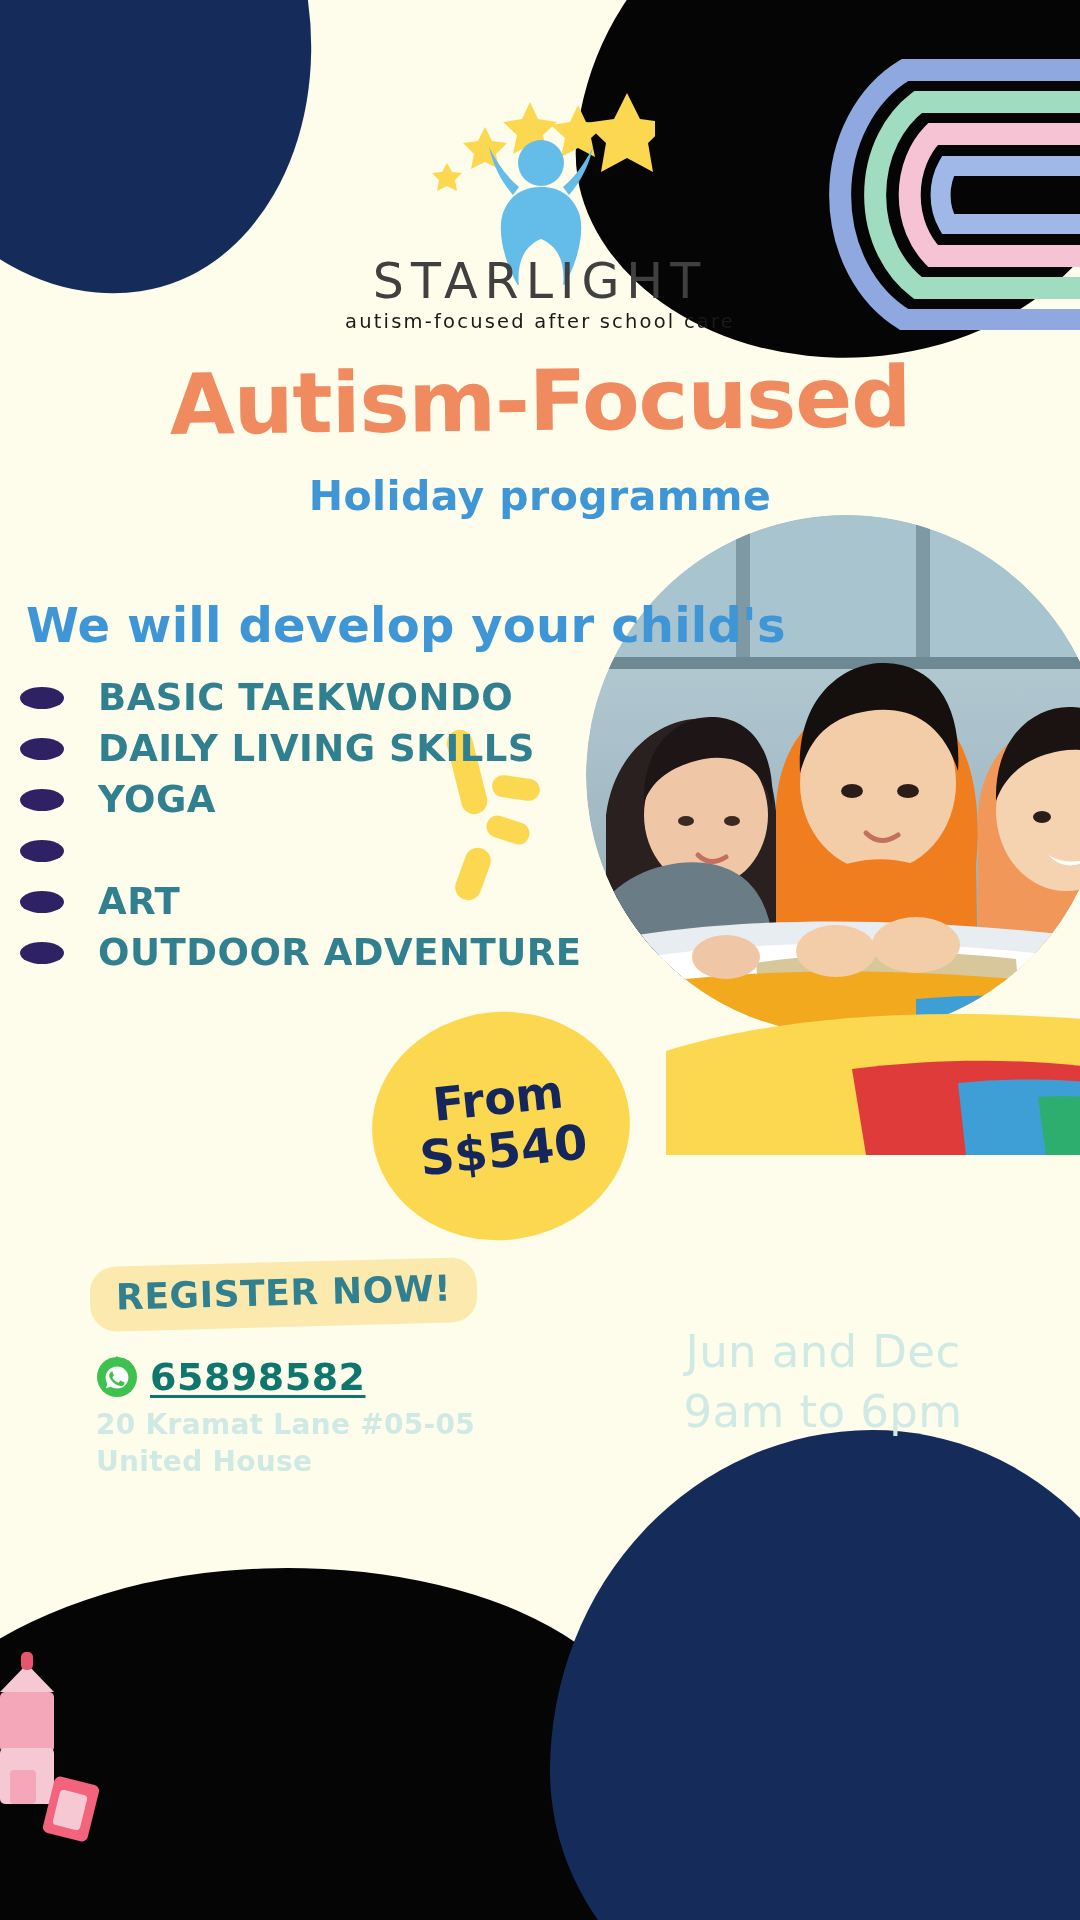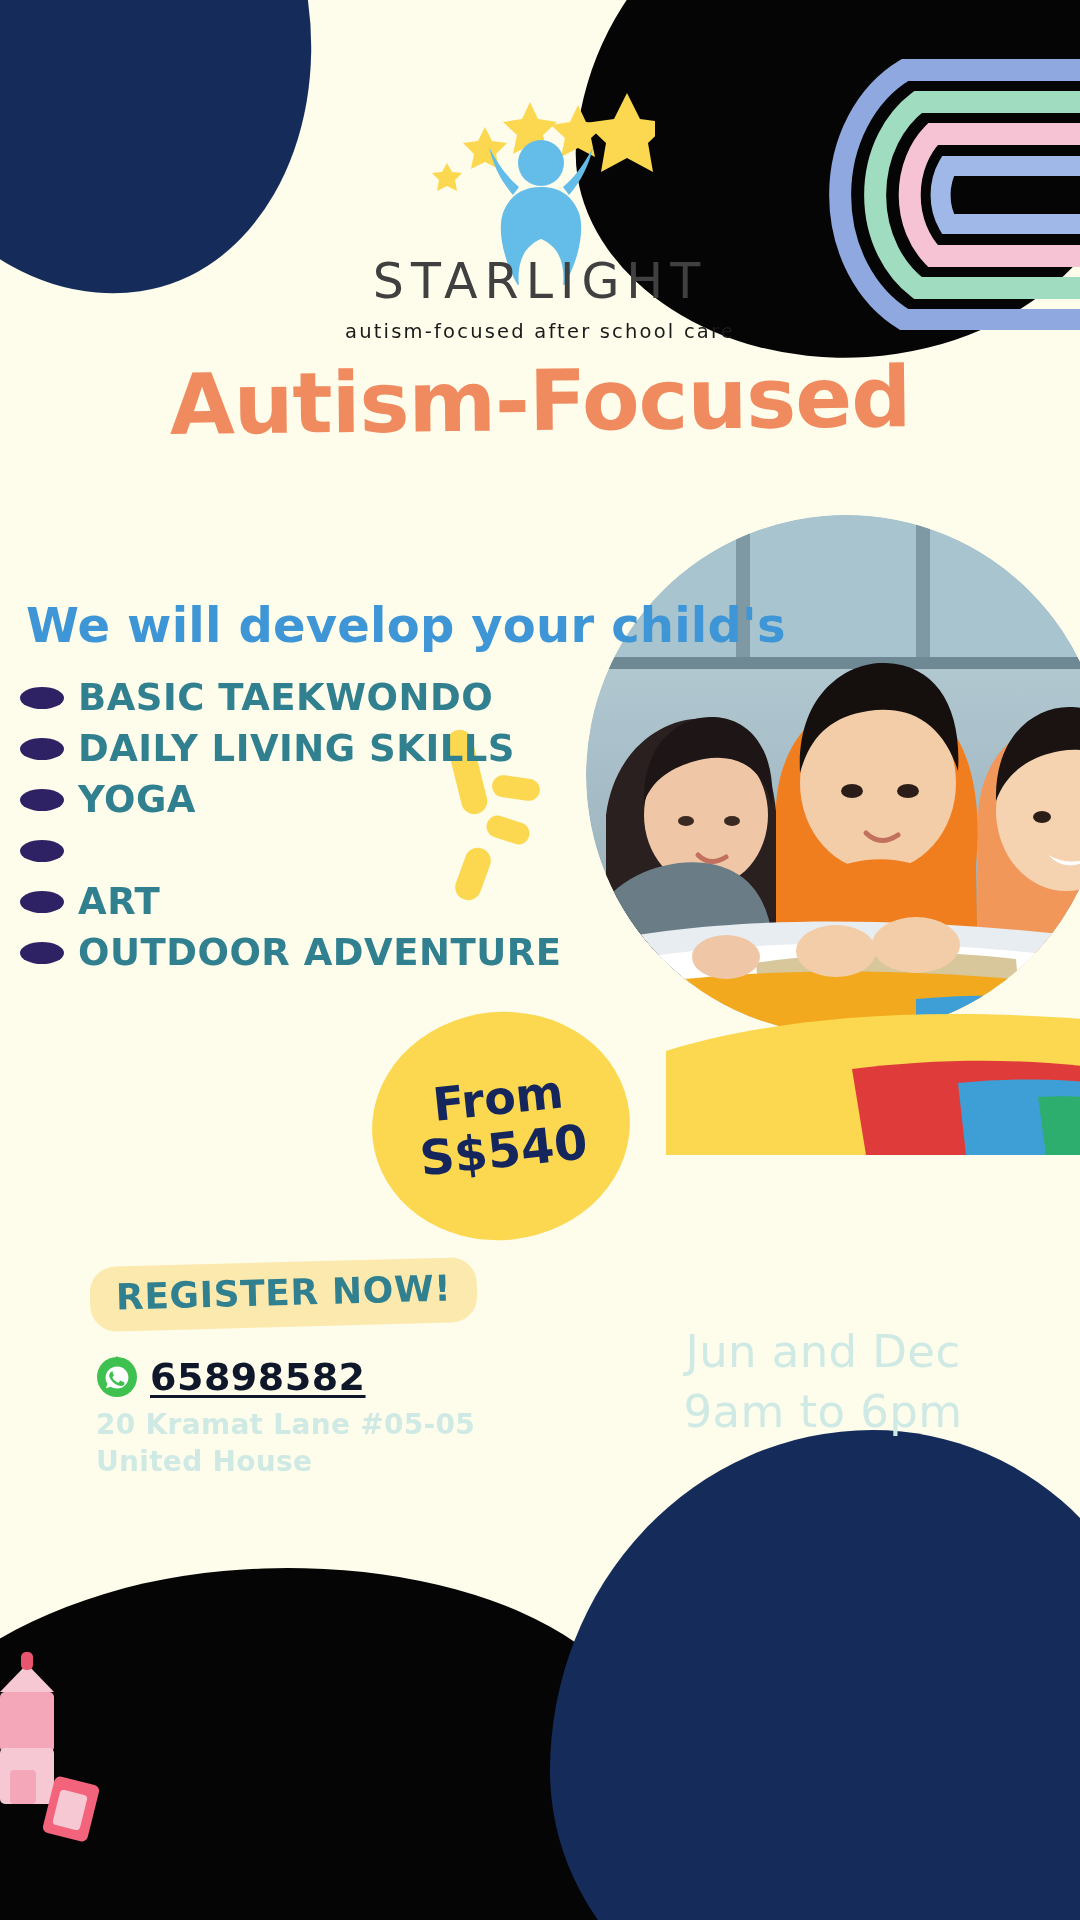--- a/index.html
+++ b/index.html
@@ -41,21 +41,21 @@
   .logo-wrap{position:absolute;left:0;right:0;top:55px;text-align:center;}
   .logo-mark{width:230px;height:230px;display:inline-block;}
   .logo-name{
     font-family:"DejaVu Sans", sans-serif;
     font-size:49px;letter-spacing:7px;color:#404040;
     font-weight:400;margin-top:-36px;
   }
   .logo-tag{
     font-family:"DejaVu Sans", sans-serif;
     font-size:19.5px;letter-spacing:2.2px;color:#1A1A1A;
-    margin-top:10px;font-weight:400;
+    font-weight:400;
   }
 
   
   .h1{
     position:absolute;left:0;right:0;top:352px;text-align:center;
     font-family:"DejaVu Sans", sans-serif;
     font-size:84px;font-weight:bold;color:#F08A5F;
     letter-spacing:-1px;
     transform:rotate(-0.6deg);
   }
@@ -67,21 +67,21 @@
   }
   .h3{
     position:absolute;left:26px;top:597px;
     font-family:"DejaVu Sans", sans-serif;
     font-size:48px;font-weight:bold;color:#3E96D6;
     letter-spacing:0.2px;
   }
 
   
   .bullets{position:absolute;left:20px;top:672px;width:560px;}
-  .b-row{display:flex;align-items:center;height:51px;}
+  .b-row{display:flex;align-items:center;height:51px;gap:20px;}
   .b-dot{
     width:44px;height:22px;border-radius:50%;
     background:#2E2264;flex:0 0 auto;margin-right:14px;
   }
   .b-txt{
     font-family:"DejaVu Sans", sans-serif;
     font-size:37px;font-weight:bold;color:#30808F;
     letter-spacing:0.5px;white-space:nowrap;
   }
 
@@ -127,21 +127,21 @@
     font-size:36px;font-weight:bold;color:#30808F;
     letter-spacing:0.6px;
   }
 
   
   .contact{position:absolute;left:96px;top:1355px;width:470px;}
   .contact-row{display:flex;align-items:center;}
   .wa-icon{width:42px;height:42px;flex:0 0 auto;margin-right:12px;}
   .phone{
     font-family:"DejaVu Sans", sans-serif;
-    font-size:38px;font-weight:bold;color:#0f172a;
+    font-size:38px;font-weight:bold;color:#0f766e;
     text-decoration:underline;text-underline-offset:5px;
     letter-spacing:0.5px;
   }
   .addr{
     font-family:"DejaVu Sans", sans-serif;
     font-size:28px;font-weight:bold;color:#CFEAE4;
     line-height:1.32;margin-top:8px;letter-spacing:0.3px;
   }
 
   
@@ -196,20 +196,21 @@
           <path d="M88 140 C 76 126 68 110 64 92 C 72 108 82 122 94 132 Z"></path>
           <path d="M144 140 C 156 126 164 110 168 92 C 160 108 150 122 138 132 Z"></path>
         </g>
       </svg>
     </div>
     <div class="logo-name">STARLIGHT</div>
     <div class="logo-tag">autism-focused after school care</div>
   </div>
 
   <div class="h1">Autism-Focused</div>
+  <div class="h2">Holiday programme</div>
 
   <div class="photo">
     <svg viewBox="0 0 520 520" width="520" height="520">
       <defs>
         <clipPath id="circ">
             <circle cx="260" cy="260" r="260"></circle>
           </clipPath>
         <linearGradient id="bgw" x1="0" y1="0" x2="0" y2="1">
           <stop offset="0%" stop-color="#BFD4DC"></stop>
             <stop offset="100%" stop-color="#8FA8B4"></stop>

